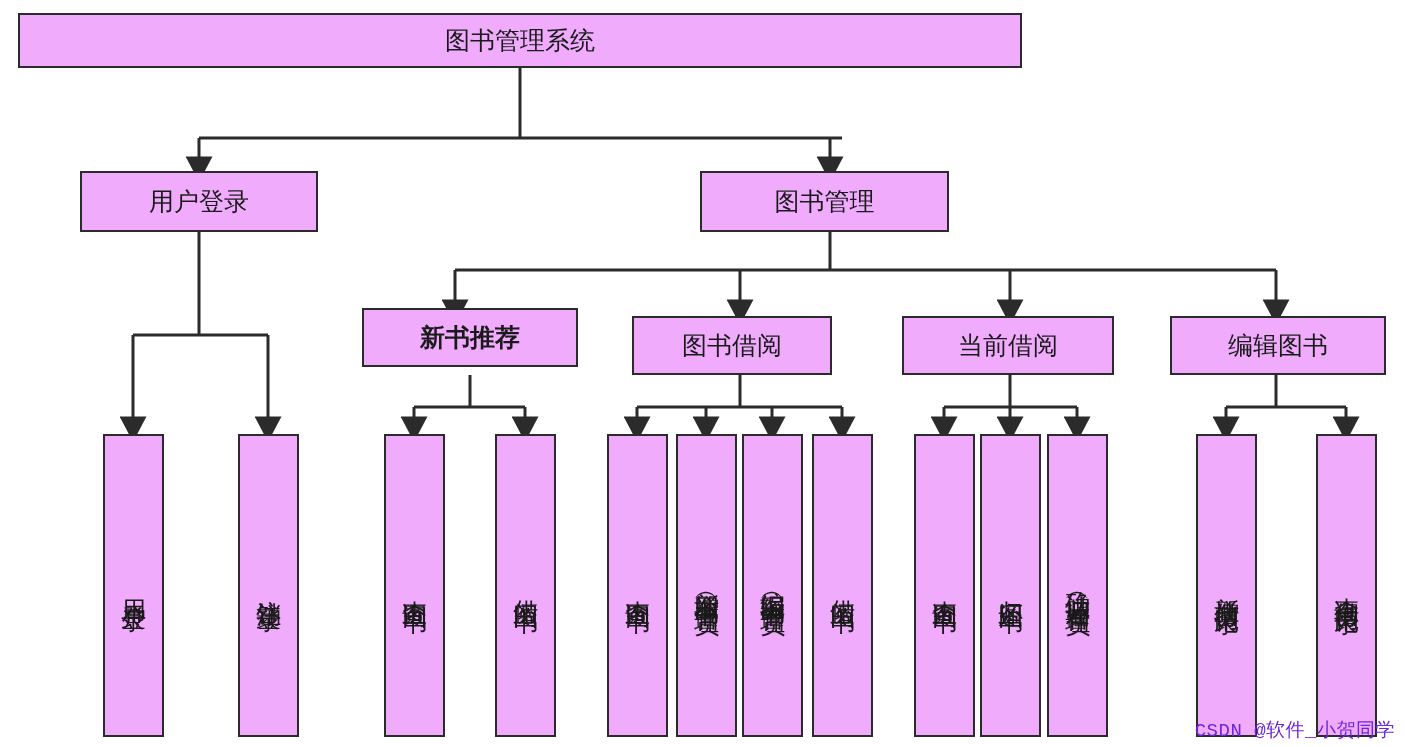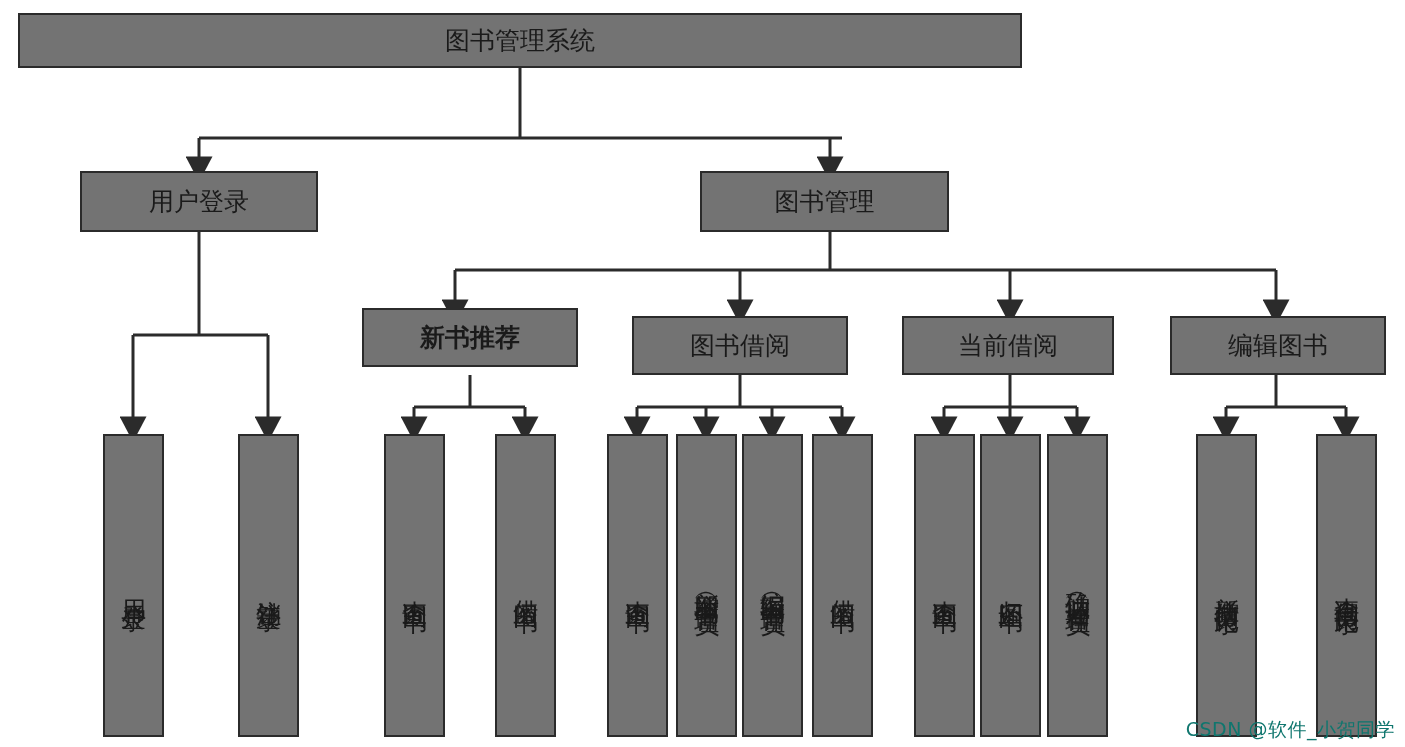--- a/index.html
+++ b/index.html
@@ -10,21 +10,21 @@
     font-family: "DejaVu Sans", "Liberation Sans", sans-serif;
     position: relative;
     overflow: hidden;
   }
   #canvas { position:absolute; left:0; top:0; width:1405px; height:747px; }
   svg.edges { position:absolute; left:0; top:0; width:1405px; height:747px; pointer-events:none; }
 
   .node {
     position: absolute;
     border: 2.5px solid #2b2b2b;
-    background: #737373;
+    background: #f0abfc;
     display: flex;
     align-items: center;
     justify-content: center;
     color: #1a1a1a;
     line-height: 1.18;
   }
   .node.horiz { font-size: 25px; }
   .node.root  { font-size: 25px; }
   .node.vert {
     writing-mode: vertical-rl;
@@ -38,23 +38,24 @@
     writing-mode: vertical-rl;
     text-orientation: upright;
     letter-spacing: 3px;
     white-space: nowrap;
   }
   .watermark {
     position: absolute;
     right: 10px;
     bottom: 4px;
     font-size: 19px;
-    color: #0f766e;
+    color: #6d28d9;
     letter-spacing: 0.5px;
     white-space: nowrap;
+    font-family: Liberation Mono, monospace;
   }
 </style>
 </head>
 <body>
 
 <div id="canvas">
 
   <svg class="edges" viewBox="0 0 1405 747" xmlns="http://www.w3.org/2000/svg">
     <defs>
       <marker id="arrow" markerWidth="9" markerHeight="9" refX="1.2" refY="4.5" orient="auto" markerUnits="strokeWidth">
@@ -113,21 +114,21 @@
   <div class="node horiz" style="left:80px; top:171px; width:238px; height:61px;">
     <span class="lbl">用户登录</span>
   </div>
   <div class="node horiz" style="left:700px; top:171px; width:249px; height:61px;">
     <span class="lbl">图书管理</span>
   </div>
 
   <div class="node horiz" style="left:362px; top:308px; width:216px; height:59px;font-weight:bold;">
     <span class="lbl">新书推荐</span>
   </div>
-  <div class="node horiz" style="left:632px; top:316px; width:216px; height:59px;">
+  <div class="node horiz" style="left:632px; top:316px; width:200px; height:59px;">
     <span class="lbl">图书借阅</span>
   </div>
   <div class="node horiz" style="left:902px; top:316px; width:212px; height:59px;">
     <span class="lbl">当前借阅</span>
   </div>
   <div class="node horiz" style="left:1170px; top:316px; width:216px; height:59px;">
     <span class="lbl">编辑图书</span>
   </div>
 
   <div class="node vert" style="left:103px; top:434px; width:61px; height:303px;">

